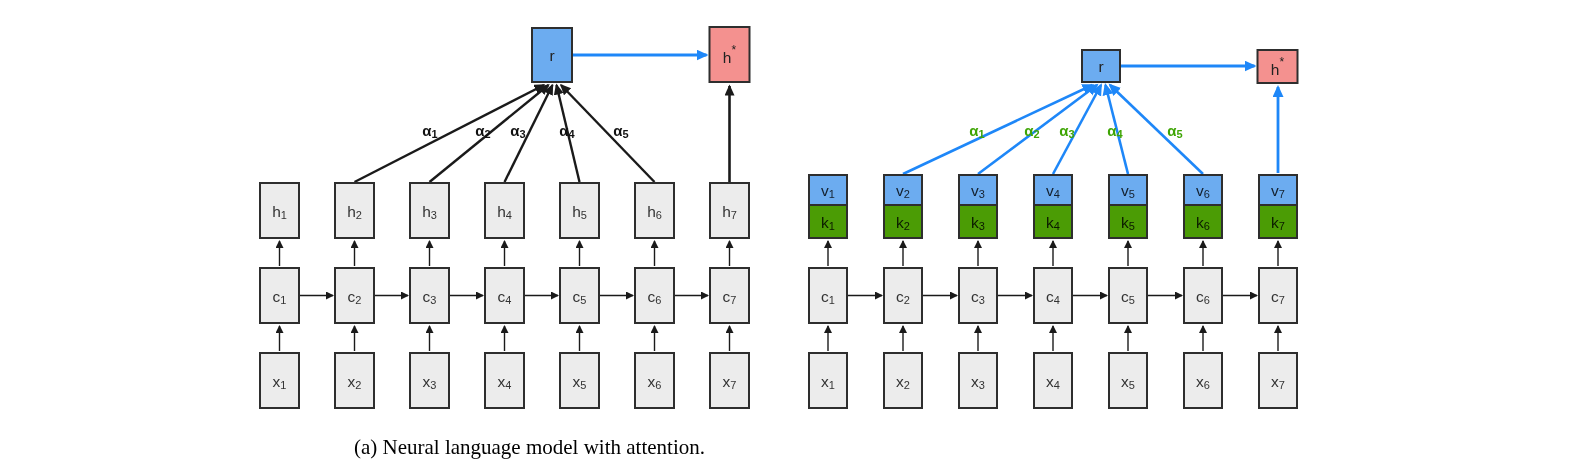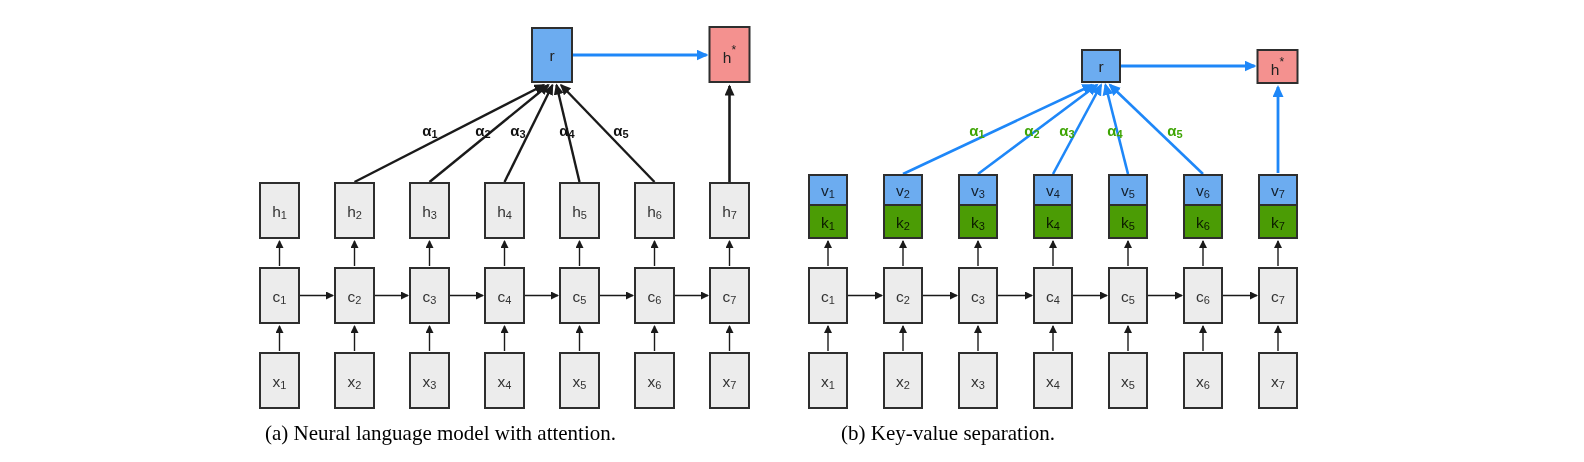--- a/index.html
+++ b/index.html
@@ -1,18 +1,18 @@
 <!DOCTYPE html>
 <html><head>
 <meta charset="utf-8">
 <style>
   html,body{margin:0;padding:0;background:#ffffff;}
   .stage{position:relative;width:1584px;height:462px;background:#ffffff;overflow:hidden;
          font-family:"Liberation Sans",sans-serif;}
-  .caption{position:absolute;top:421px;width:440px;text-align:left;
+  .caption{position:absolute;top:435px;width:440px;text-align:right;
            font-family:"Liberation Serif",serif;font-size:21px;color:#000;}
   #cap-a{left:265px;}
   #cap-b{left:841px;}
   svg text{font-family:"Liberation Sans",sans-serif;}
 </style>
 </head>
 <body>
 
 <div class="stage">
   <svg id="diagram-svg" width="1584" height="462" viewBox="0 0 1584 462">
@@ -196,14 +196,13 @@
         <rect x="1257.5" y="50" width="40" height="33" fill="#F4918F" stroke="#2E2E2E" stroke-width="2"></rect>
         <text x="1277.5" y="68.5" text-anchor="middle" dominant-baseline="central" font-size="15.5" fill="#222"><tspan>h</tspan><tspan font-size="12" dy="-7">*</tspan></text>
         <text x="977" y="130" text-anchor="middle" dominant-baseline="central" font-size="15" font-weight="600" fill="#3FA505"><tspan>α</tspan><tspan font-size="11" dy="4">1</tspan></text>
         <text x="1032" y="130" text-anchor="middle" dominant-baseline="central" font-size="15" font-weight="600" fill="#3FA505"><tspan>α</tspan><tspan font-size="11" dy="4">2</tspan></text>
         <text x="1067" y="130" text-anchor="middle" dominant-baseline="central" font-size="15" font-weight="600" fill="#3FA505"><tspan>α</tspan><tspan font-size="11" dy="4">3</tspan></text>
         <text x="1115" y="130" text-anchor="middle" dominant-baseline="central" font-size="15" font-weight="600" fill="#3FA505"><tspan>α</tspan><tspan font-size="11" dy="4">4</tspan></text>
         <text x="1175" y="130" text-anchor="middle" dominant-baseline="central" font-size="15" font-weight="600" fill="#3FA505"><tspan>α</tspan><tspan font-size="11" dy="4">5</tspan></text>
       </g>
     </svg>
   <div class="caption" id="cap-a">(a) Neural language model with attention.</div>
-  <div class="caption" id="cap-b">(b) Key-value separation.</div>
 </div>
 
 </body></html>

